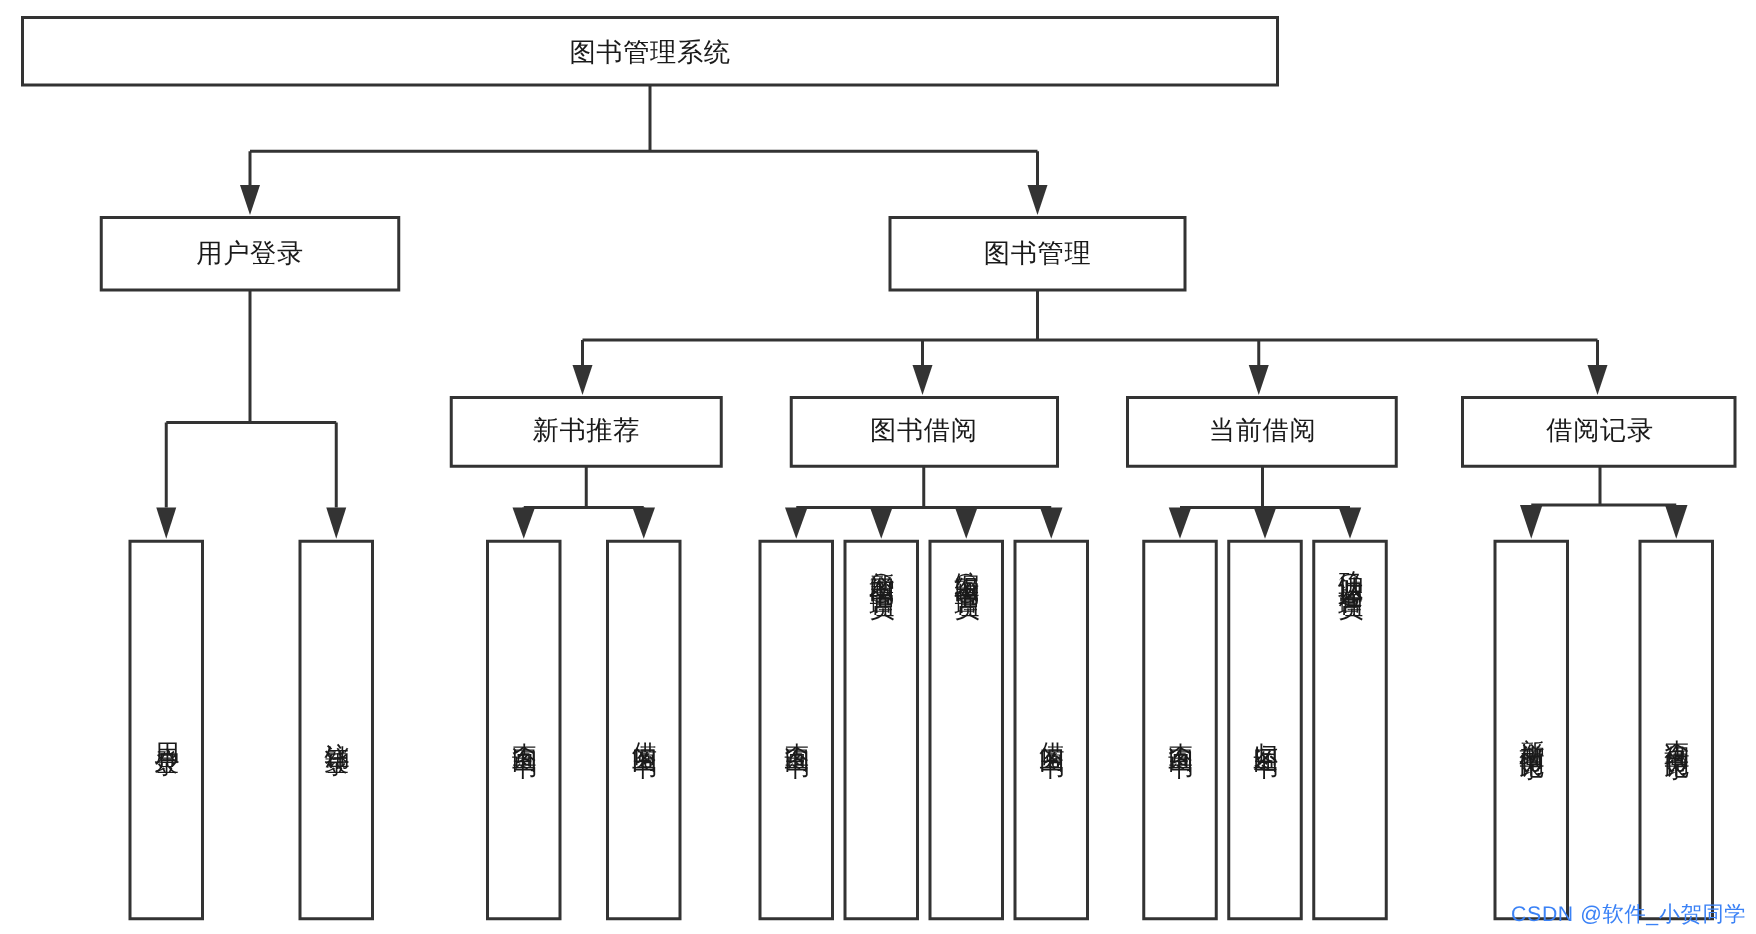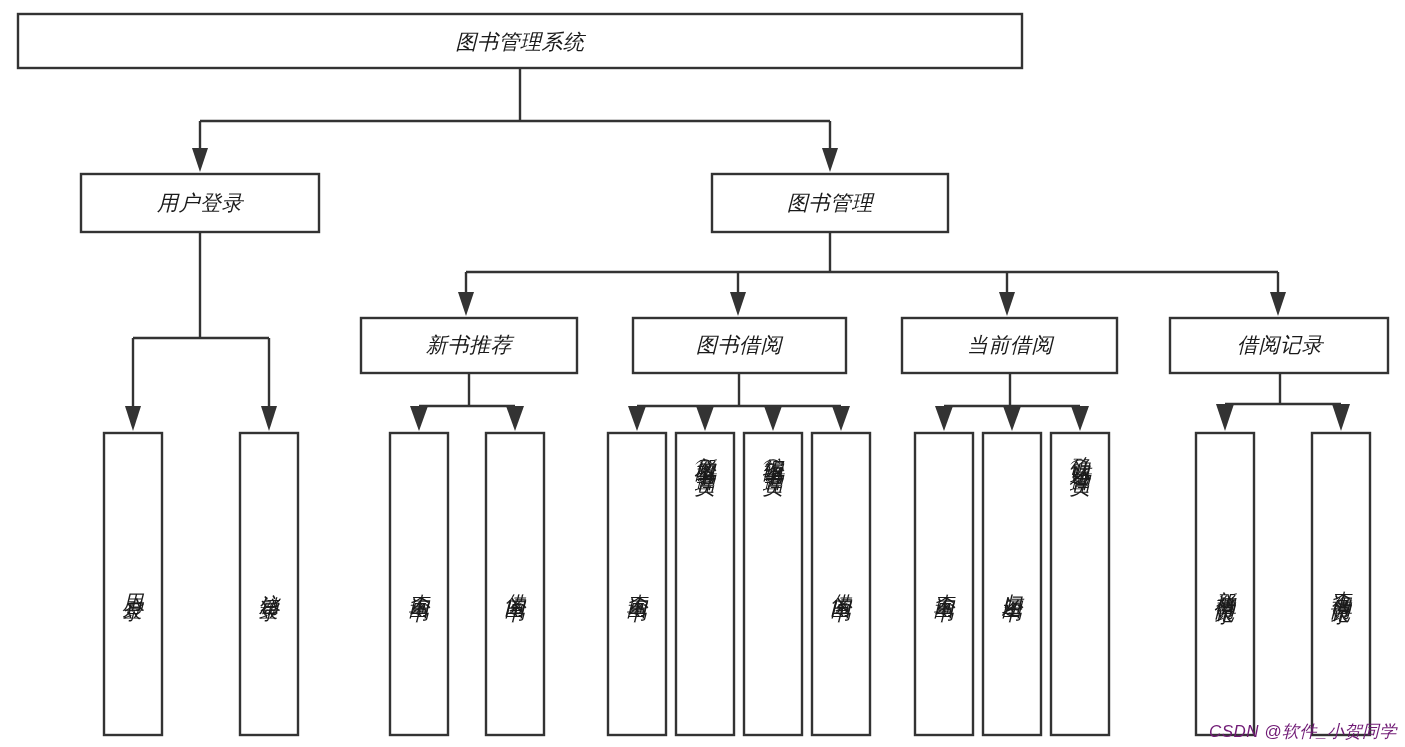--- a/index.html
+++ b/index.html
@@ -13,21 +13,20 @@
     font-family: "Liberation Sans", "DejaVu Sans", sans-serif;
     overflow: hidden;
     position: relative;
   }
   #diagram-root {
     position: absolute;
     left: 0;
     top: 0;
     width: 1405px;
     height: 747px;
-    font-style: italic;
   }
   svg.flow {
     display: block;
     width: 1405px;
     height: 747px;
   }
   .nodebox {
     fill: #ffffff;
     stroke: #333333;
     stroke-width: 2.4;
@@ -69,21 +68,21 @@
   }
   .vlabel-wrap.centered {
     align-items: center;
   }
   .watermark {
     position: absolute;
     right: 8px;
     bottom: 4px;
     font-family: "Liberation Sans", "DejaVu Sans", sans-serif;
     font-size: 17px;
-    color: #701a75;
+    color: #3b82f6;
     white-space: nowrap;
     letter-spacing: 0.5px;
   }
 </style>
 </head>
 <body>
 
 <div id="diagram-root">
 
   <svg class="flow" viewBox="0 0 1405 747">

